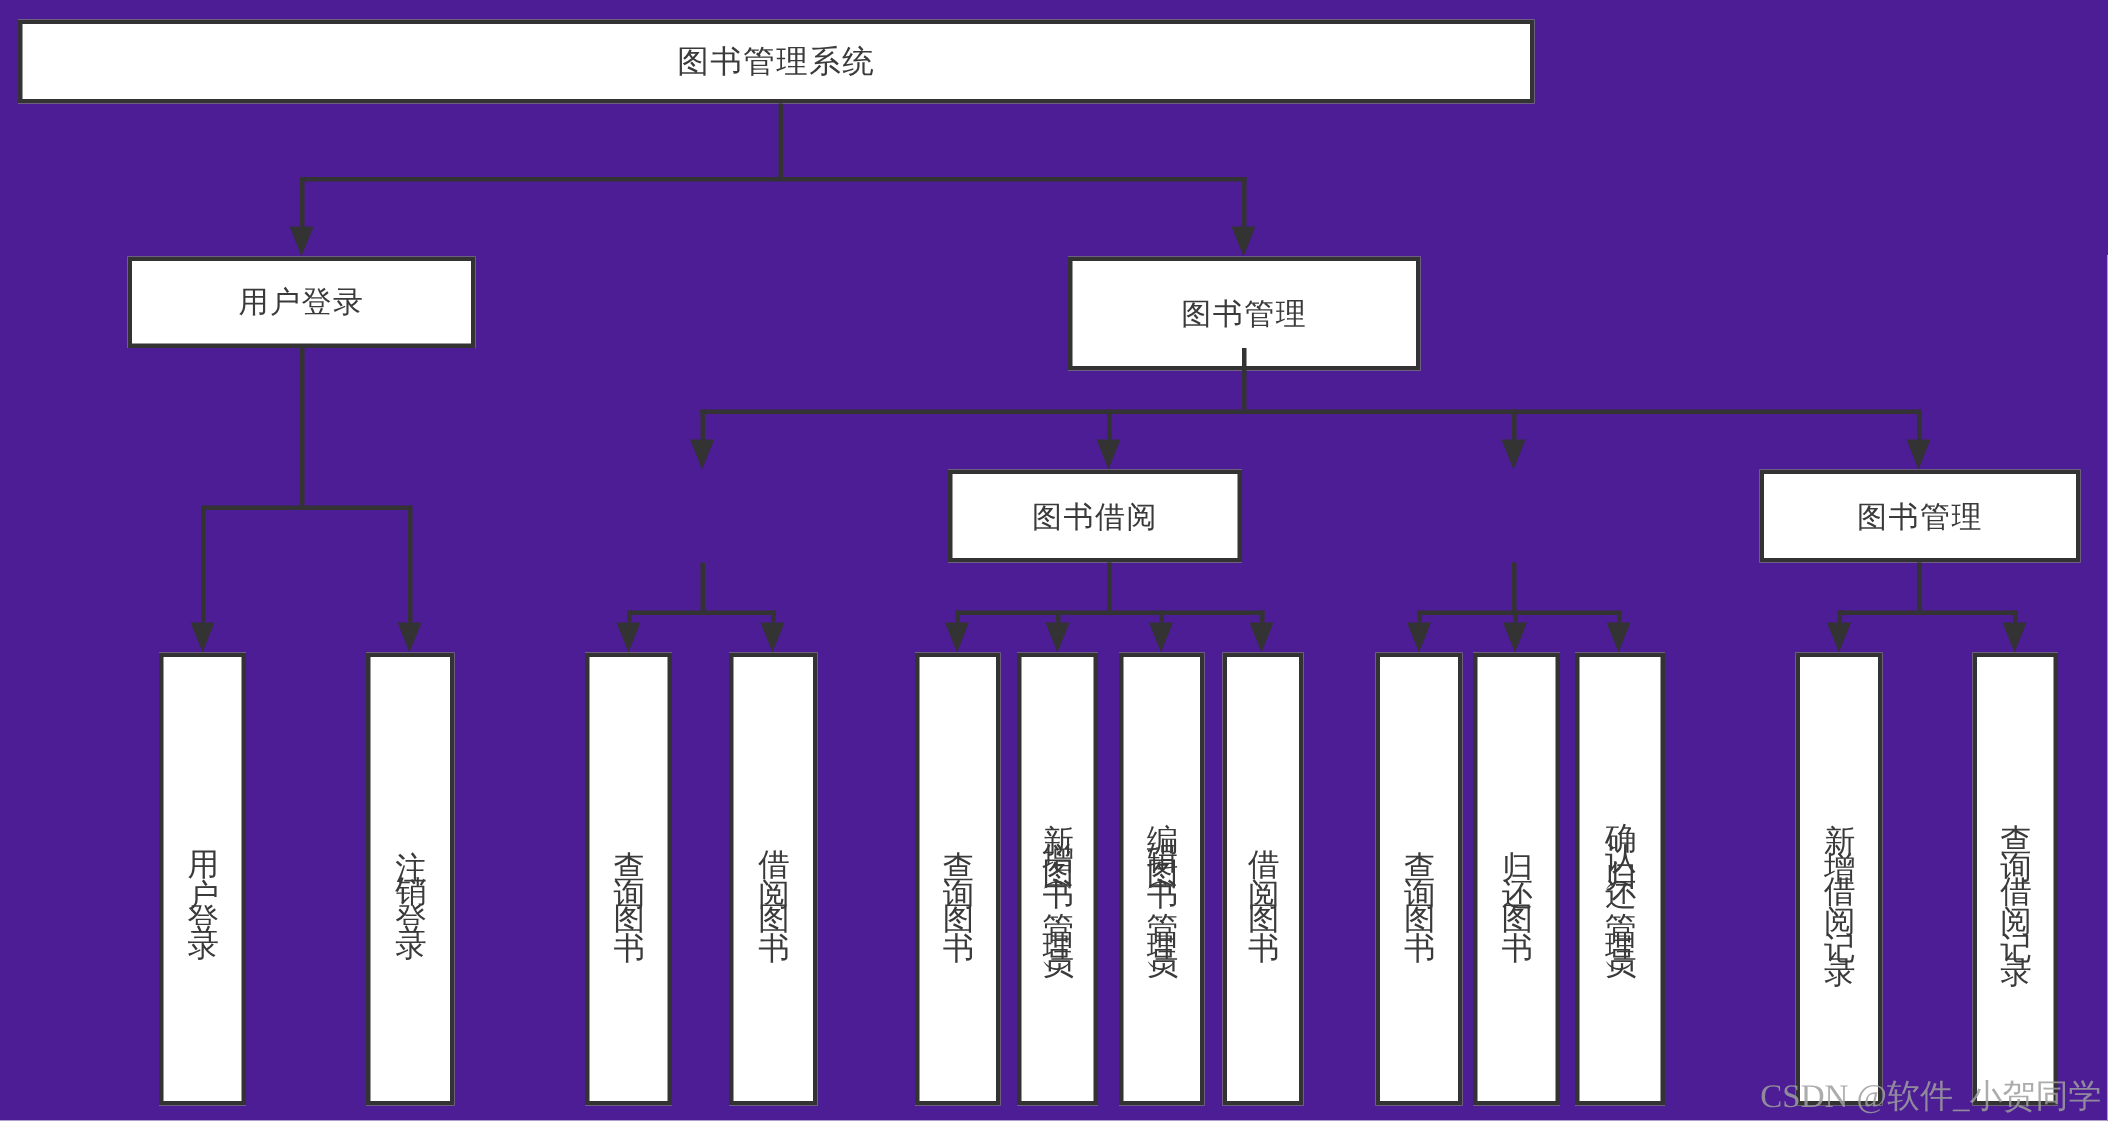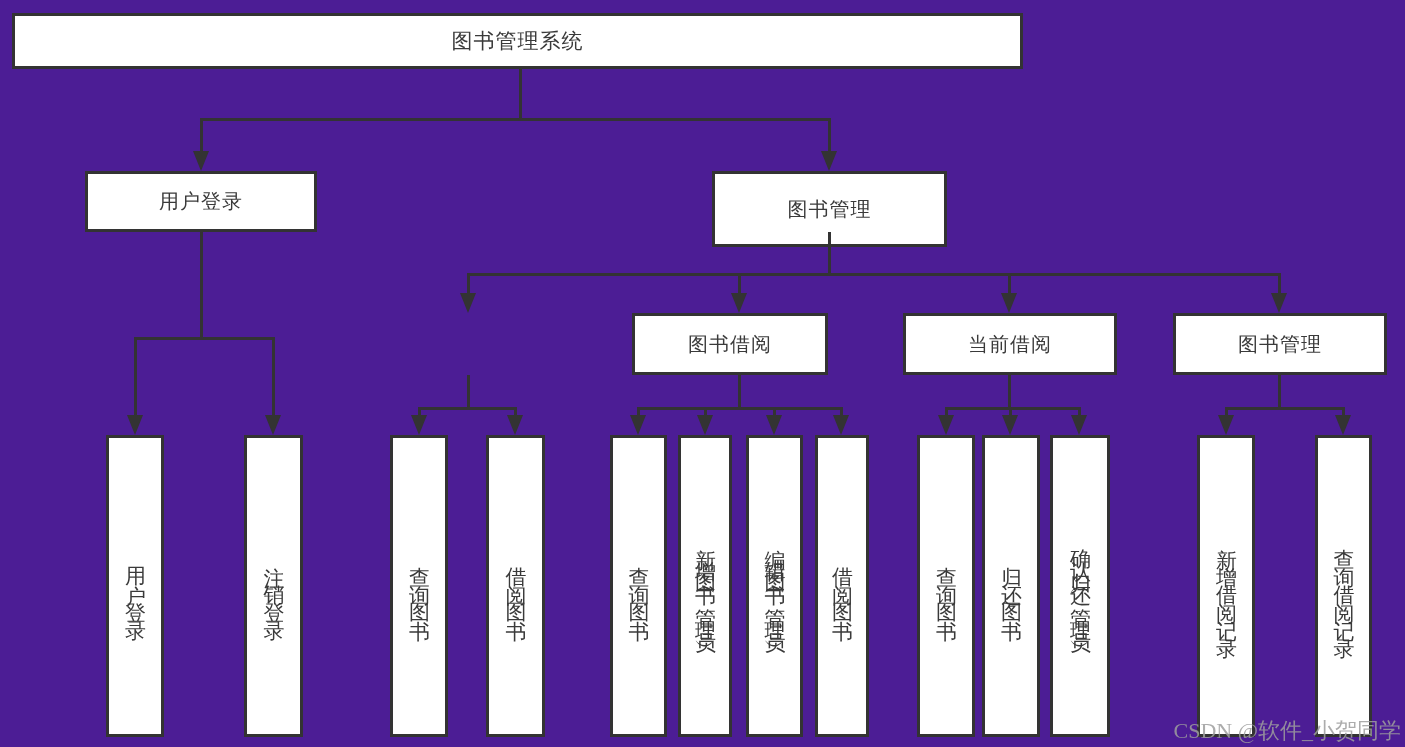--- a/index.html
+++ b/index.html
@@ -69,23 +69,20 @@
   <div class="arrow" style="left:460px;top:293px;"></div>
   <div class="vline" style="left:738px;top:273px;height:20px;"></div>
   <div class="arrow" style="left:731px;top:293px;"></div>
   <div class="vline" style="left:1008px;top:273px;height:20px;"></div>
   <div class="arrow" style="left:1001px;top:293px;"></div>
   <div class="vline" style="left:1278px;top:273px;height:20px;"></div>
   <div class="arrow" style="left:1271px;top:293px;"></div>
 
   <div class="box hbox" style="left:632px;top:313px;width:196px;height:62px;">
     <span>图书借阅</span>
-  </div>
-  <div class="box hbox" style="left:903px;top:313px;width:214px;height:62px;">
-    <span>当前借阅</span>
   </div>
   <div class="box hbox" style="left:1173px;top:313px;width:214px;height:62px;">
     <span>图书管理</span>
   </div>
 
   <div class="vline" style="left:467px;top:375px;height:32px;"></div>
   <div class="hline" style="left:418px;top:407px;width:99px;"></div>
   <div class="vline" style="left:418px;top:407px;height:8px;"></div>
   <div class="arrow" style="left:411px;top:415px;"></div>
   <div class="vline" style="left:514px;top:407px;height:8px;"></div>

